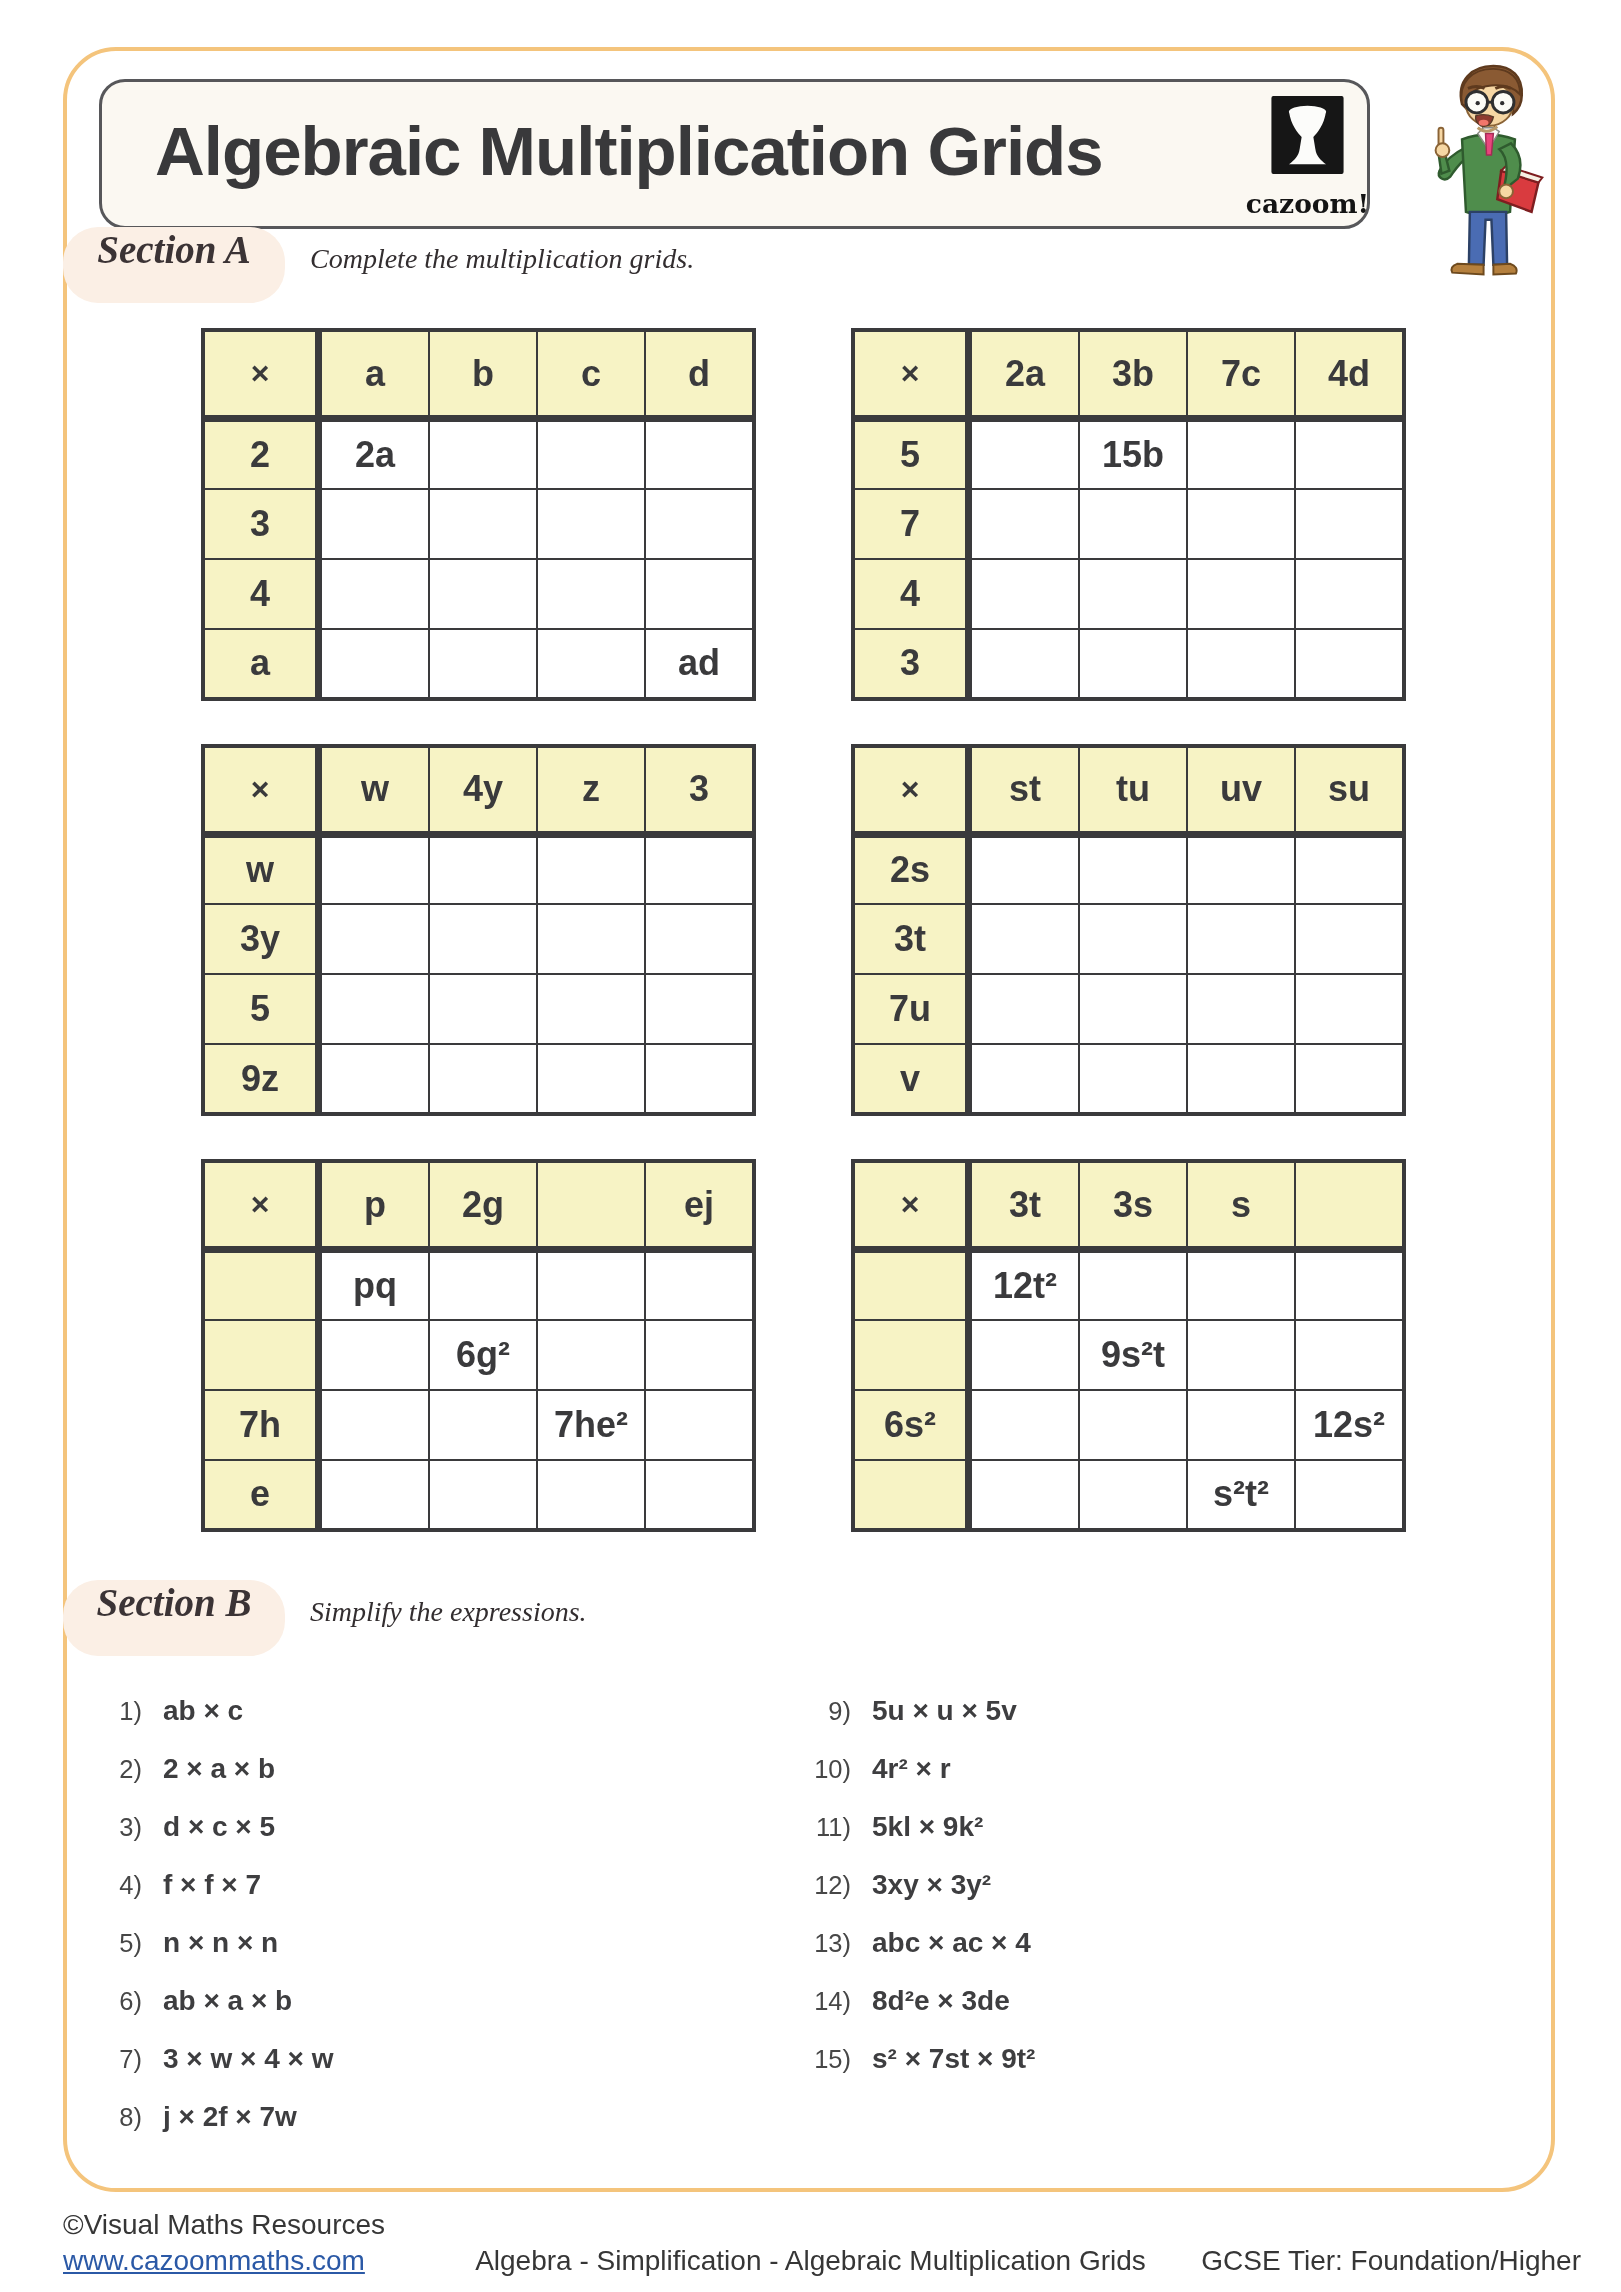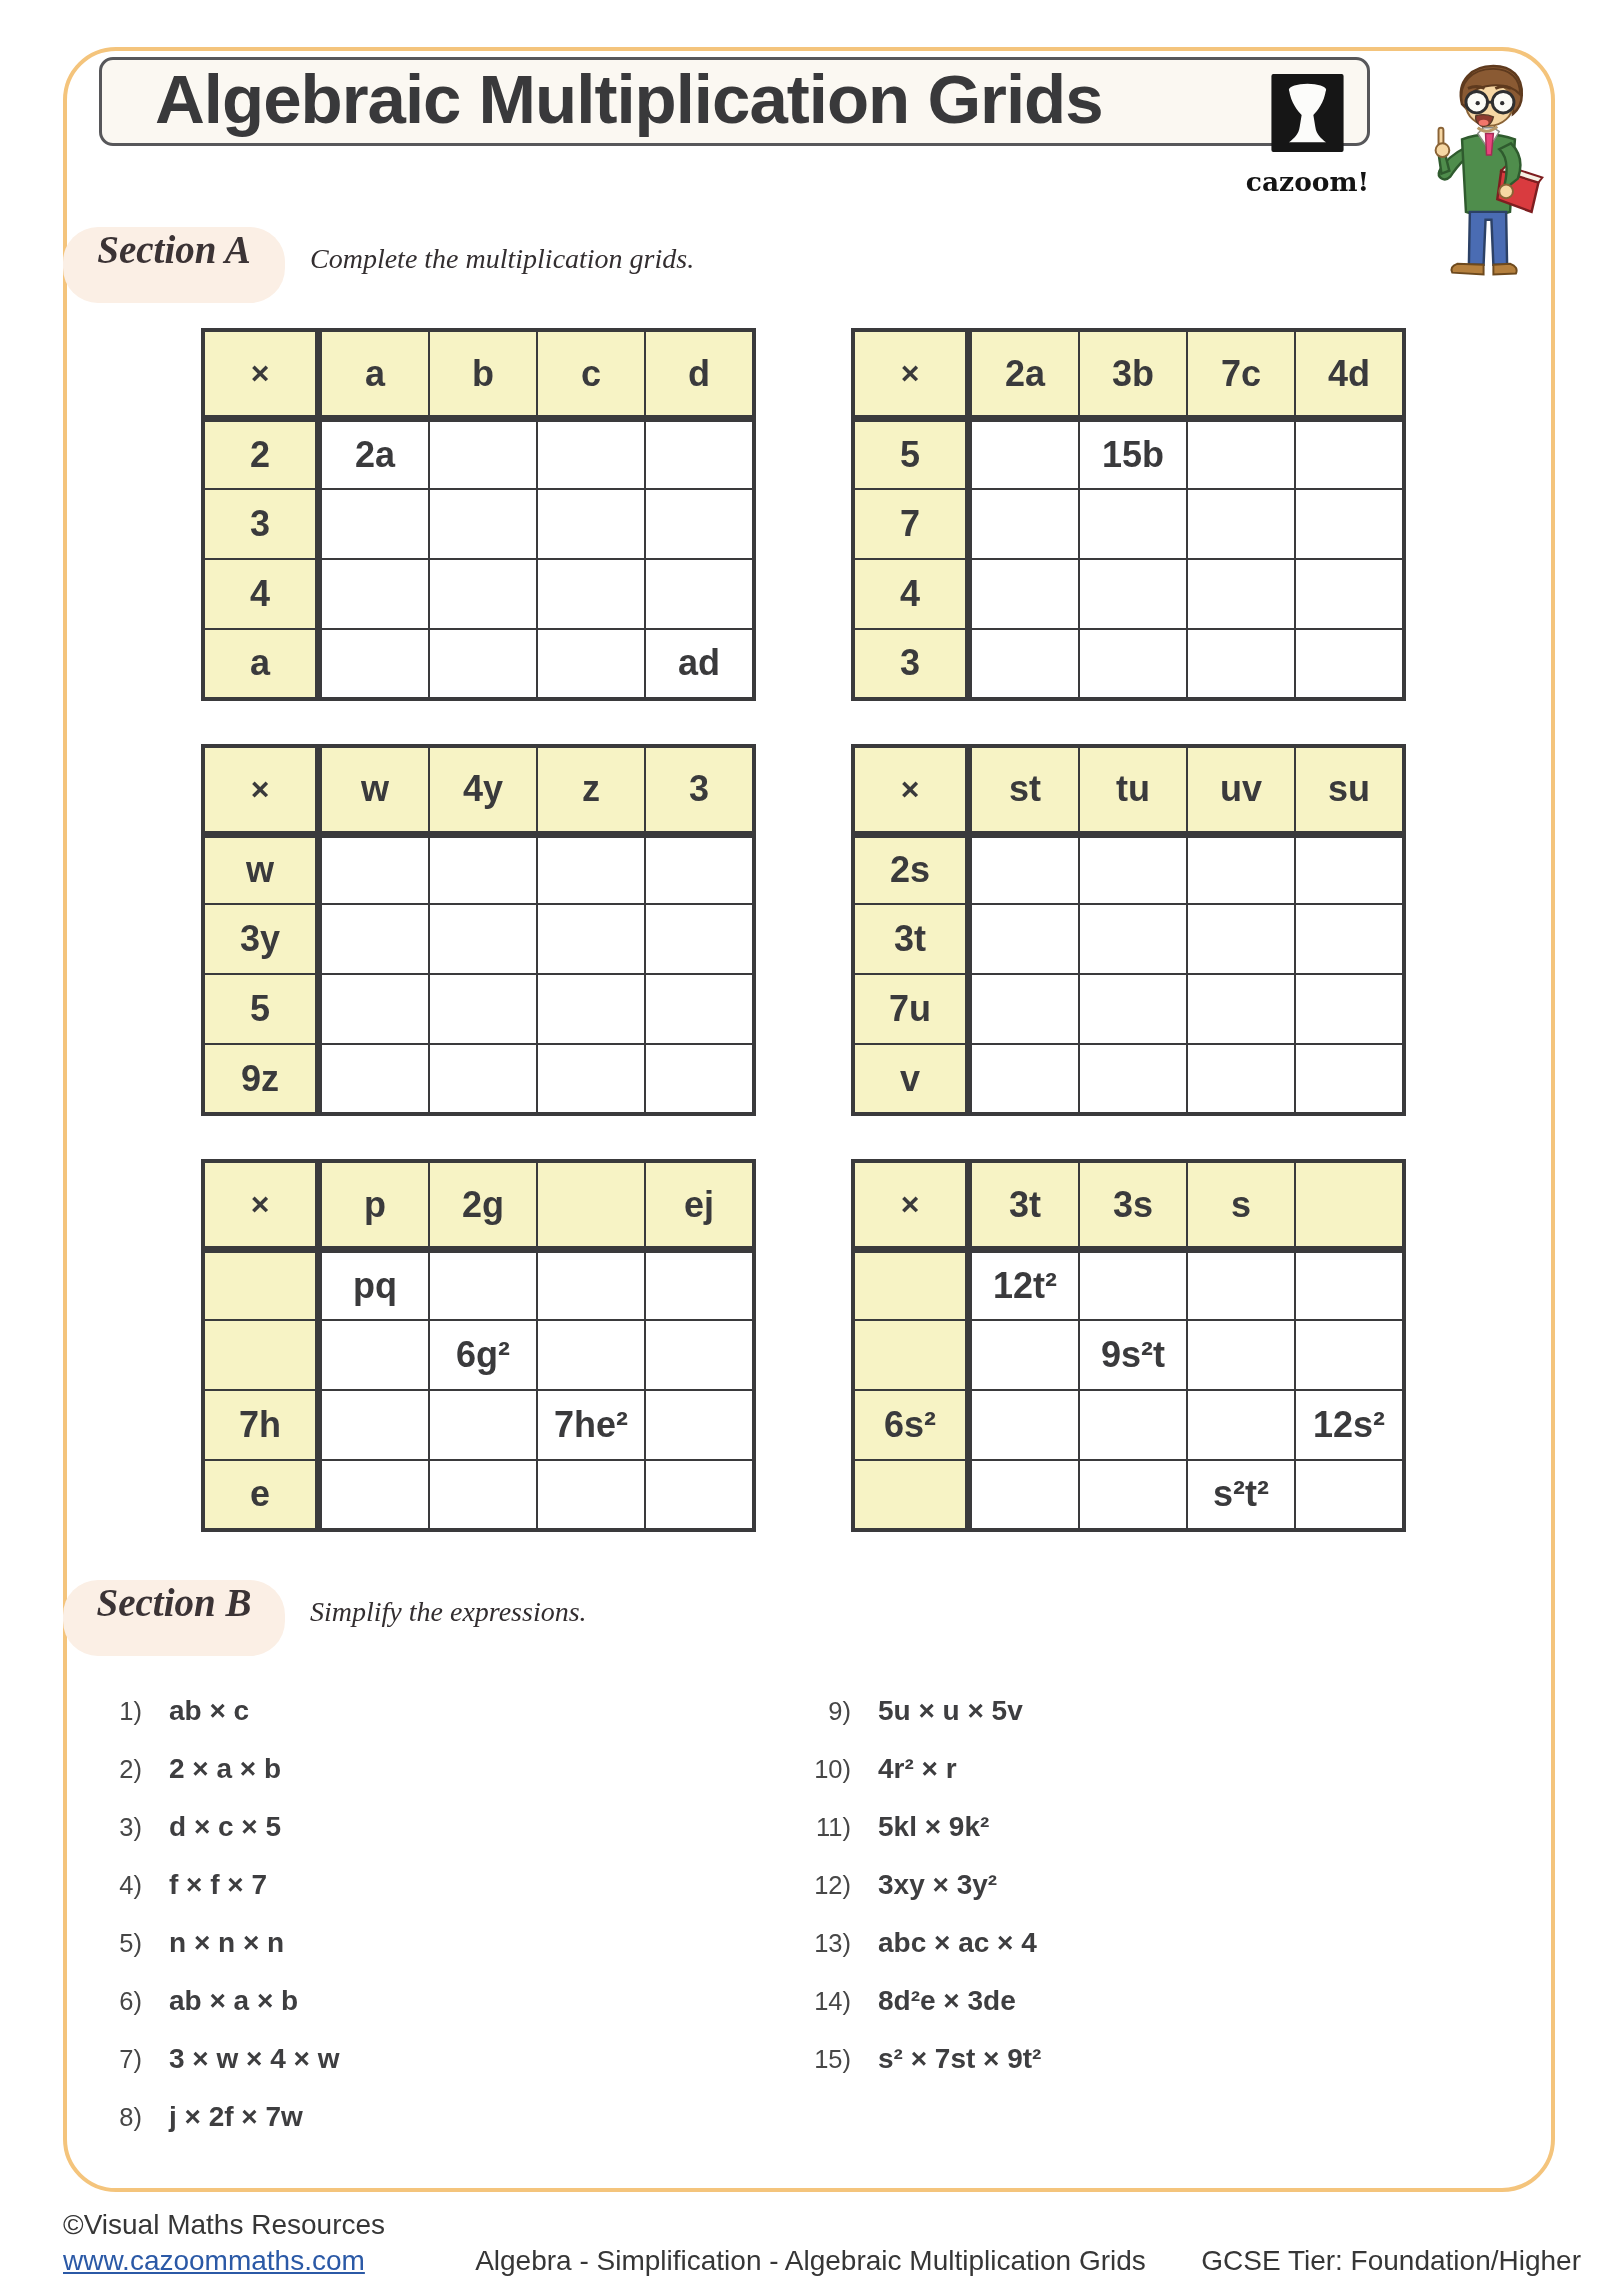--- a/index.html
+++ b/index.html
@@ -9,22 +9,22 @@
   html,body{margin:0;padding:0;}
   body{
     width:1621px;height:2293px;position:relative;background:#ffffff;
     font-family:"Liberation Sans",sans-serif;color:var(--ink);overflow:hidden;
   }
   .orange-frame{
     position:absolute;left:63px;top:47px;width:1484px;height:2137px;
     border:4.9px solid var(--orange);border-radius:53px;
   }
   .title-box{
-    position:absolute;left:99px;top:57px;width:1271px;height:89px;box-sizing:border-box;
-    background:var(--cream);border:3.9px solid #57575A;border-radius:14px;
+    position:absolute;left:99px;top:79px;width:1271px;height:150px;box-sizing:border-box;
+    background:var(--cream);border:3.9px solid #57575A;border-radius:26px;
   }
   .page-title{
     position:absolute;left:53px;top:50%;transform:translateY(-53%);
     font-size:69px;font-weight:bold;letter-spacing:-1px;color:#39393B;white-space:nowrap;margin:0;
   }
   .logo{position:absolute;left:1127px;top:13.7px;width:157px;text-align:center;}
   .logo svg{display:block;margin:0 auto;}
   .logo-word{
     font-family:"DejaVu Serif",serif;font-weight:bold;font-size:26.5px;color:#141414;
     margin-top:14px;letter-spacing:0px;
@@ -62,21 +62,21 @@
   .mgrid thead th:first-child{width:110px;border-right:7.8px solid var(--ink);font-size:32px;}
   .mgrid tbody th{background:var(--yellow);border-right:7.8px solid var(--ink);}
   .mgrid tbody tr{height:70px;}
   .mgrid td{background:#ffffff;}
 
   .expr-col{position:absolute;top:1682px;}
   #expr-left{left:93px;}
   #expr-right{left:802px;}
   .expr-item{display:flex;align-items:center;height:58px;}
   .expr-num{width:49px;text-align:right;font-size:25.5px;color:#474747;flex:none;}
-  .expr-text{margin-left:27px;font-size:28px;font-weight:bold;color:#3E3E40;white-space:nowrap;}
+  .expr-text{margin-left:21px;font-size:28px;font-weight:bold;color:#3E3E40;white-space:nowrap;}
 
   .footer-left{position:absolute;left:63px;top:2207px;font-size:28px;line-height:36px;color:#363636;}
   .footer-link{color:var(--link);text-decoration:underline;cursor:pointer;}
   .footer-center{
     position:absolute;left:50%;transform:translateX(-50%);top:2245px;
     font-size:28px;color:#363636;white-space:nowrap;
   }
   .footer-right{position:absolute;right:40px;top:2245px;font-size:28px;color:#363636;white-space:nowrap;}
 </style>
 </head>

